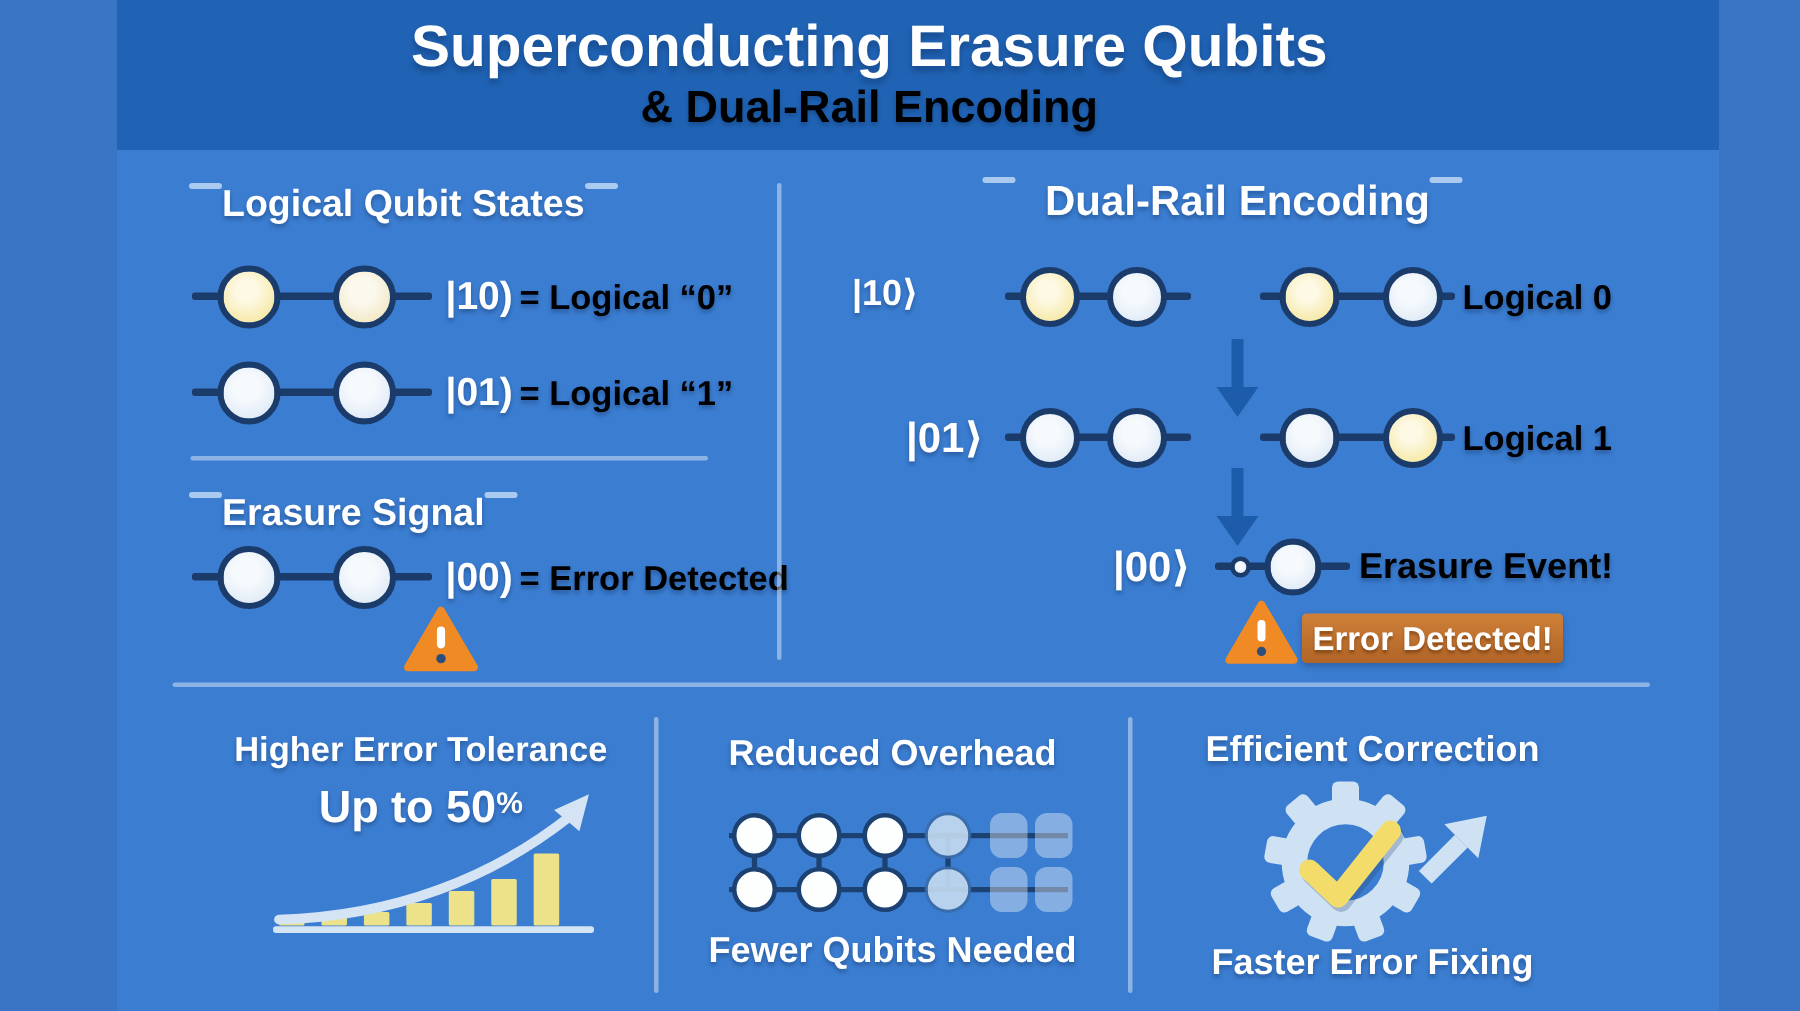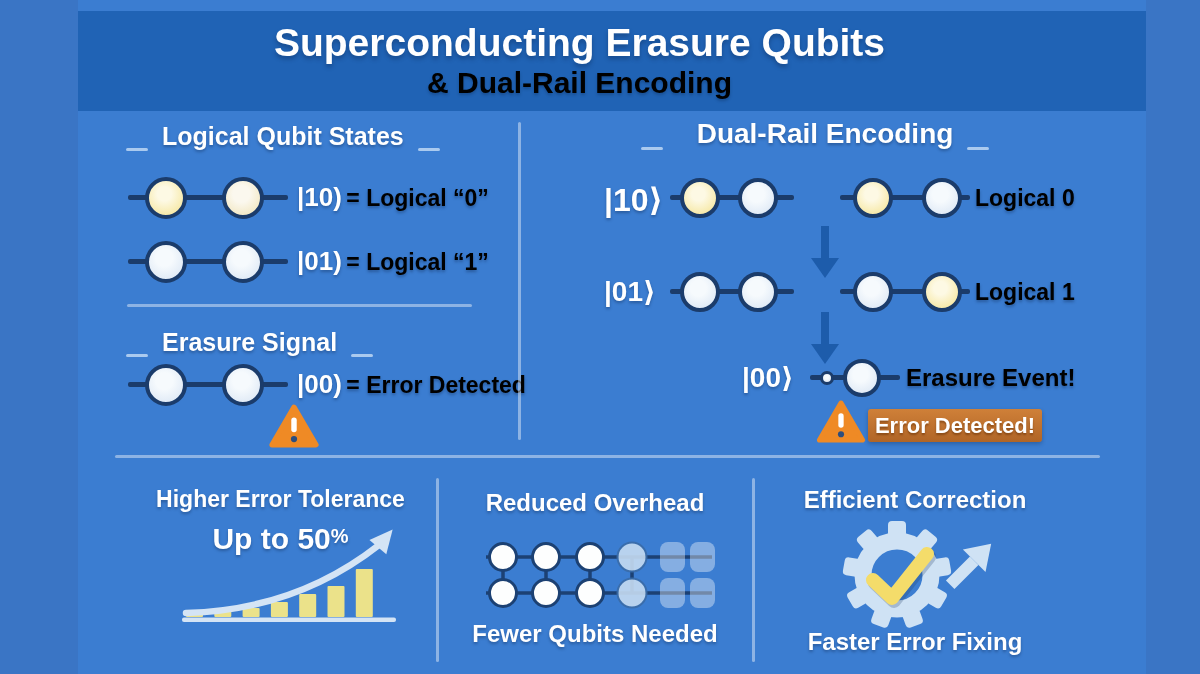--- a/index.html
+++ b/index.html
@@ -8,21 +8,21 @@
   .abs{position:absolute;}
   .panel{position:absolute;left:78px;top:0;width:1068px;height:674px;background:#3b7dd1;}
   .header{position:absolute;left:0;top:0;width:1068px;height:100px;background:#2063b5;
           display:flex;flex-direction:column;justify-content:center;align-items:center;
           padding-right:85px;box-sizing:border-box;}
   .title{color:#ffffff;font-weight:700;font-size:39px;line-height:1.05;
          text-shadow:0 3px 4px rgba(8,30,64,.35);white-space:nowrap;}
   .subtitle{color:#000000;font-weight:700;font-size:30px;line-height:1.1;margin-top:3px;
          text-shadow:0 2px 3px rgba(8,30,64,.3);white-space:nowrap;}
   .txt{color:#ffffff;font-weight:700;text-shadow:0 2px 3px rgba(8,30,64,.35);white-space:nowrap;}
-  .heading{display:flex;align-items:flex-end;gap:14px;}
+  .heading{display:flex;align-items:flex-start;}
   .heading .h-label{font-size:25px;}
   .dash{width:22px;height:3.5px;background:#aacaef;border-radius:2px;flex:none;}
   .wire{position:absolute;background:#1b3c6b;border-radius:2px;}
   .qubit{position:absolute;border-radius:50%;border:4px solid #1b3c6b;box-sizing:border-box;}
   .q-yellow{background:radial-gradient(circle at 45% 38%,#fdf9e4 25%,#f6e8a4 80%);}
   .q-cream{background:radial-gradient(circle at 45% 38%,#fbf8ee 30%,#f1e6bf 85%);}
   .q-pale{background:radial-gradient(circle at 45% 38%,#f6fafd 30%,#dde8f5 85%);}
   .ket{font-size:26px;font-weight:600;color:#fff;text-shadow:0 2px 3px rgba(8,30,64,.35);}
   .eqlabel{font-size:23px;font-weight:700;color:#000000;text-shadow:0 2px 3px rgba(8,30,64,.35);}
   .divider{position:absolute;background:rgba(255,255,255,.42);border-radius:2px;}
@@ -33,21 +33,21 @@
   .b-title{font-size:24px;text-align:center;}
   .pct{font-size:20px;vertical-align:6px;}
 </style>
 </head>
 <body>
 
 <div id="canvas">
 
   <div class="panel"></div>
 
-  <div class="header abs" style="left:78px;top:11px;padding-left:20px;">
+  <div class="header abs" style="left:78px;top:0;padding-left:20px;">
     <div class="title">Superconducting Erasure Qubits</div>
     <div class="subtitle">&amp; Dual-Rail Encoding</div>
   </div>
 
   <div class="abs heading" style="left:126px;top:122px;">
     <span class="dash"></span>
     <span class="txt h-label">Logical Qubit States</span>
     <span class="dash"></span>
   </div>
 
@@ -90,21 +90,21 @@
   </svg>
 
   <div class="divider" style="left:518px;top:122px;width:3px;height:318px;"></div>
 
   <div class="abs heading" style="left:610px;top:118px;width:410px;justify-content:center;">
     <span class="dash"></span>
     <span class="txt" style="font-size:28px;margin-left:20px;">Dual-Rail Encoding</span>
     <span class="dash"></span>
   </div>
 
-  <span class="abs ket" style="left:604px;top:181px;font-size:32px;text-align:right;">|10⟩</span>
+  <span class="abs ket" style="left:568px;top:181px;font-size:24px;text-align:right;">|10⟩</span>
   <div class="wire" style="left:670px;top:195px;width:124px;height:5px;"></div>
   <div class="qubit q-yellow" style="left:680px;top:178px;width:40px;height:40px;"></div>
   <div class="qubit q-pale" style="left:738px;top:178px;width:40px;height:40px;"></div>
   <div class="wire" style="left:840px;top:195px;width:130px;height:5px;"></div>
   <div class="qubit q-yellow" style="left:853px;top:178px;width:40px;height:40px;"></div>
   <div class="qubit q-pale" style="left:922px;top:178px;width:40px;height:40px;"></div>
   <span class="abs eqlabel" style="left:975px;top:185px;">Logical 0</span>
 
   <svg class="abs" style="left:808px;top:226px;" width="34" height="52" viewBox="0 0 34 52">
     <rect x="13" y="0" width="8" height="34" fill="#1d5cab"></rect>

